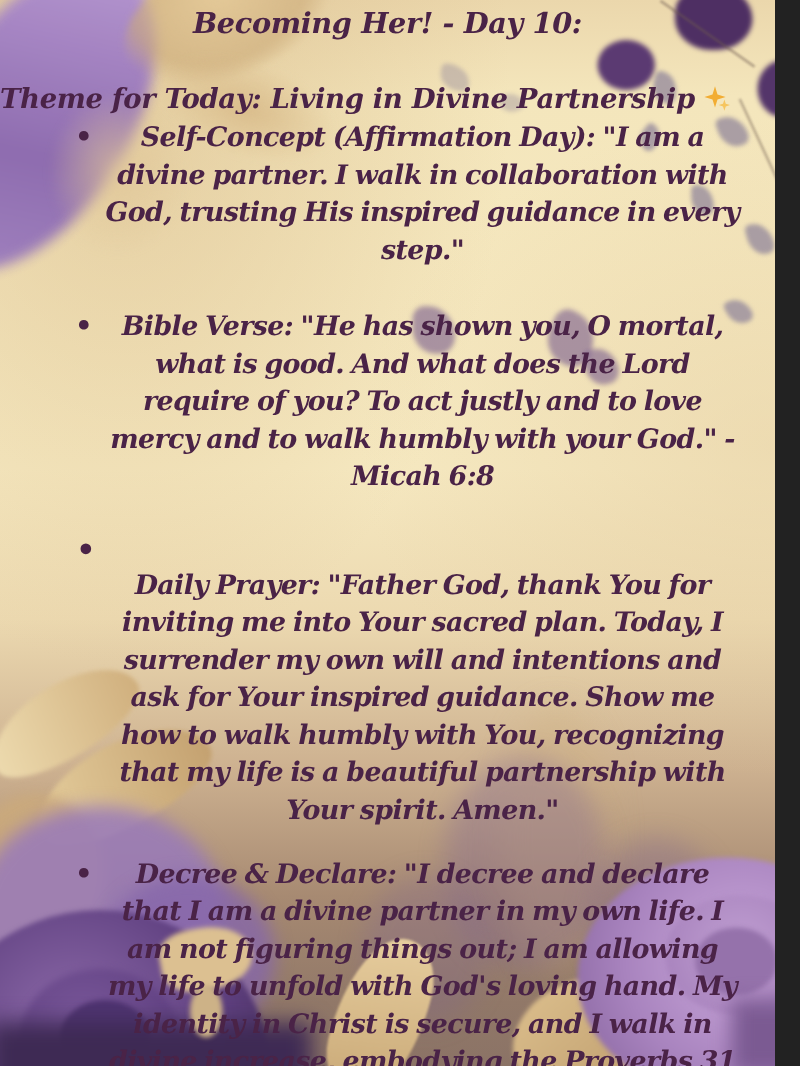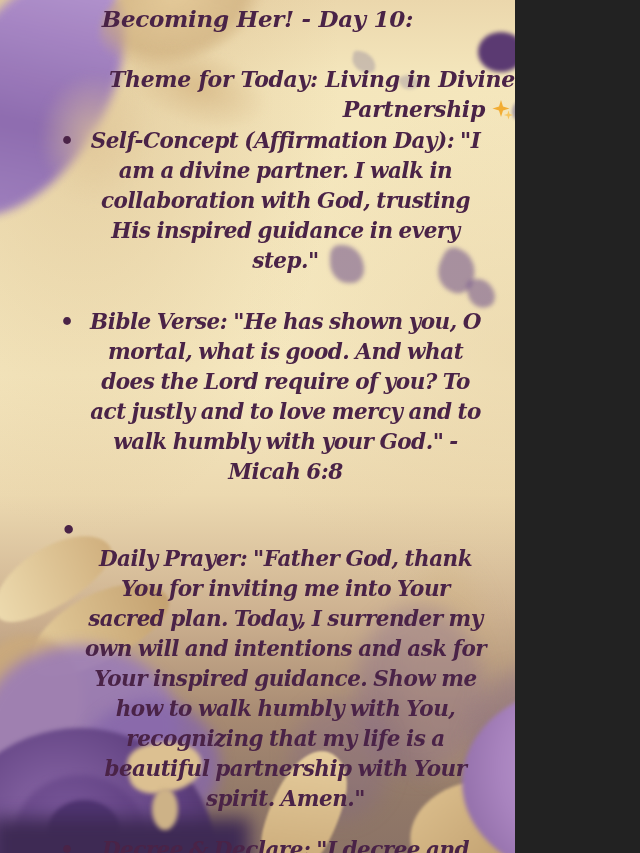--- a/index.html
+++ b/index.html
@@ -1,17 +1,17 @@
 <!DOCTYPE html>
 <html><head>
 <meta charset="utf-8">
 <style>
   html,body{margin:0;padding:0;background:#222;}
   .canvas{
-    position:relative;width:515px;height:853px;overflow:hidden;
+    position:relative;width:620px;height:853px;overflow:hidden;
     font-family:"DejaVu Serif","Liberation Serif",serif;
     background:
       radial-gradient(ellipse at 16% 8%, rgba(214,184,136,.55), rgba(214,184,136,0) 42%),
       radial-gradient(ellipse at 100% 42%, rgba(226,202,158,.45), rgba(226,202,158,0) 38%),
       linear-gradient(180deg,#eBD7ac 0%,#f4e6bc 9%,#f6e9c1 44%,#ecd9b0 58%,#cdb190 72%,#a78a72 84%,#917868 94%,#8b7366 100%);
   }
   .dec{position:absolute;pointer-events:none;}
   
   .petal-tl{left:-48px;top:-42px;width:152px;height:272px;border-radius:50%;
     background:linear-gradient(160deg,#b99ad8,#8a67b0 60%,#9f81c2);
@@ -79,21 +79,21 @@
   .rosebr{left:462px;top:686px;width:240px;height:192px;border-radius:50%;
     background:radial-gradient(circle at 55% 42%,#cba9dc,#a883be 55%,#8e6ba5 85%);filter:blur(2px);}
   .rosebrin1{left:532px;top:716px;width:120px;height:96px;border-radius:50%;
     background:radial-gradient(circle at 50% 45%,#c09fd2,#a27cb8);filter:blur(2px);}
   .rosebrin2{left:556px;top:742px;width:66px;height:54px;border-radius:50%;background:#9572ab;filter:blur(2px);}
   .cornerbr{left:585px;top:800px;width:70px;height:60px;background:#7b5a92;filter:blur(8px);}
 
   
   .content{position:absolute;inset:0;padding-top:4px;color:#4a2347;}
   .title{font-size:23px;line-height:30px;font-weight:700;font-style:italic;text-align:center;letter-spacing:-0.3px;}
-  .theme{margin-top:30px;font-size:22px;line-height:30px;font-weight:700;font-style:italic;text-align:right;letter-spacing:-0.3px;}
+  .theme{margin-top:30px;font-size:22px;line-height:30px;font-weight:700;font-style:italic;text-align:left;letter-spacing:-0.3px;}
   .sparkle{display:inline-block;width:24px;height:24px;vertical-align:-5px;margin-left:6px;}
   .item{position:relative;font-size:21.5px;line-height:30px;font-weight:700;font-style:italic;
     text-align:center;padding:0 26px 0 82px;letter-spacing:-0.5px;word-spacing:-1px;}
   .item .bullet{position:absolute;left:60px;top:-1px;font-style:normal;font-size:22px;}
   .i1{margin-top:2px;}
   .i2{margin-top:31px;}
   .i4{margin-top:0;}
   .i5{margin-top:21px;}
   .lone{position:relative;height:26px;font-size:24px;line-height:24px;font-weight:700;color:#4a2347;padding-left:61px;}
   .lb1{margin-top:31px;}

